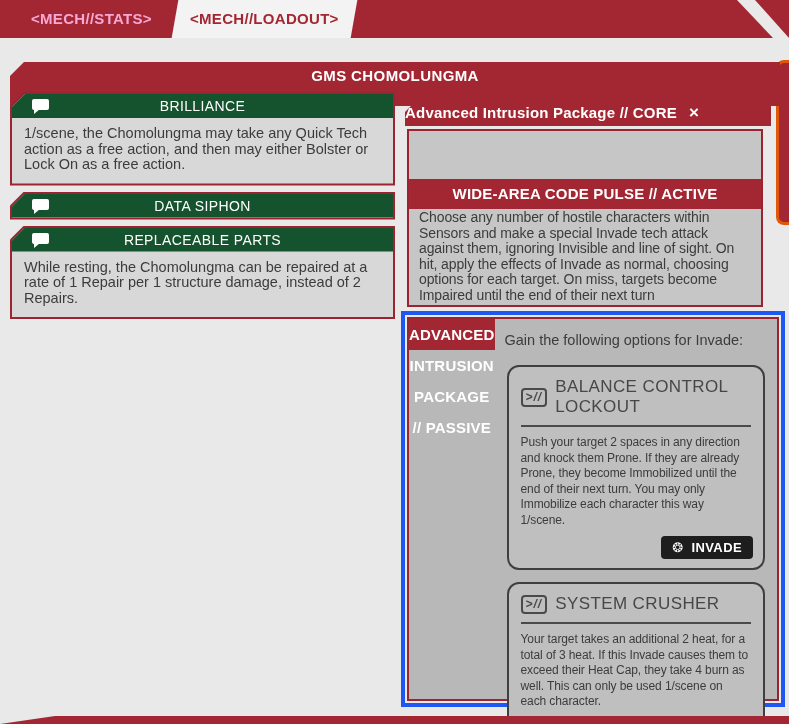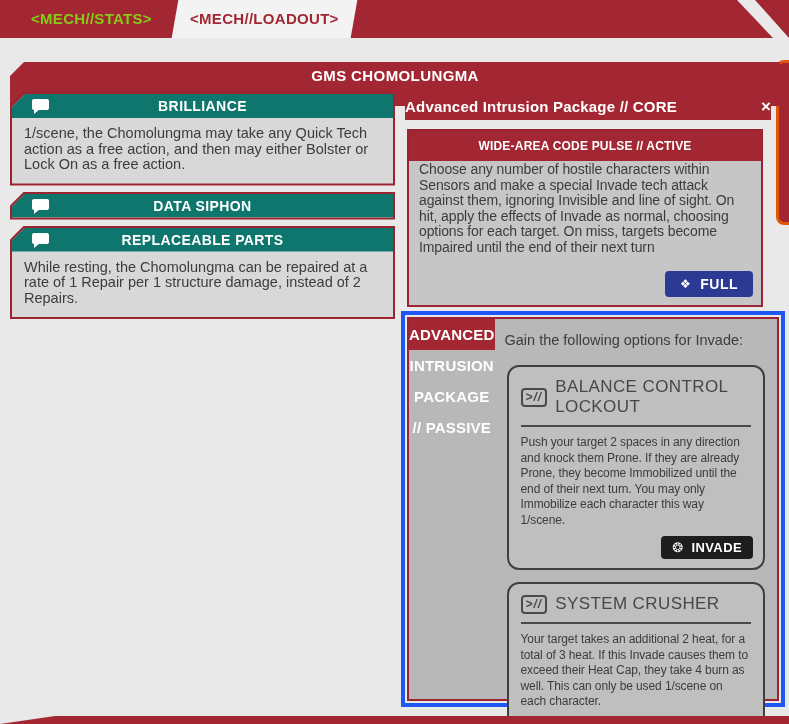--- a/index.html
+++ b/index.html
@@ -18,21 +18,21 @@
     clip-path:polygon(0 0, 737px 0, 773px 100%, 0 100%);
     display:flex; align-items:stretch; padding-left:16px;
   }
   .corner-triangle {
     position:absolute; right:0; top:0; width:34px; height:38px;
     background:#a32733;
     clip-path:polygon(0 0, 100% 0, 100% 100%);
   }
   .tab {
     height:38px; line-height:38px; padding:0 15px;
-    color:#84cc16; font-weight:bold; font-size:15px; letter-spacing:.3px;
+    color:#f9a8d4; font-weight:bold; font-size:15px; letter-spacing:.3px;
     cursor:pointer; white-space:nowrap;
   }
   .tab.active {
     background:#f3f3f3; color:#a32733;
     transform:skewX(-10deg); margin:0 8px;
   }
   .tab.active span { display:inline-block; transform:skewX(10deg); }
 
   
   .right-peek {
@@ -56,59 +56,60 @@
   .trait-card {
     background:#9b2430;
     clip-path:polygon(14px 0, 100% 0, 100% 100%, 0 100%, 0 14px);
     padding:2px; margin-bottom:6px;
   }
   .trait-inner {
     background:#d8d8d8;
     clip-path:polygon(13px 0, 100% 0, 100% 100%, 0 100%, 0 13px);
   }
   .trait-header {
-    background:#0f766e; height:24px; position:relative;
+    background:#14532d; height:24px; position:relative;
     clip-path:polygon(12px 0, 100% 0, 100% 100%, 0 100%, 0 12px);
-    color:#fff; font-weight:bold; font-size:14px; letter-spacing:.4px;
+    color:#fff; font-weight:normal; font-size:14px; letter-spacing:.4px;
     text-align:center; line-height:24px;
   }
   .comment-icon {
     position:absolute; left:20px; top:5px; width:17px; height:11px;
     background:#fff; border-radius:2px;
   }
   .comment-icon::after {
     content:""; position:absolute; left:2px; top:10px;
     border-left:6px solid #fff; border-bottom:5px solid transparent;
   }
   .trait-body {
     padding:8px 12px 11px 12px;
     font-size:14.5px; line-height:15.5px; color:#3c3c3c;
   }
 
   
   .core-header {
-    position:absolute; left:405px; top:92px; width:366px; height:28px;
+    position:absolute; left:405px; top:98px; width:366px; height:28px;
     background:#a32733;
     clip-path:polygon(14px 0, 100% 0, 100% 100%, 0 100%, 0 14px);
-    color:#fff; display:flex; align-items:center; justify-content:space-between; gap:12px;
+    color:#fff; display:flex; align-items:center; justify-content:flex-start; gap:12px;
   }
   .core-header .core-title { font-weight:bold; font-size:15px; letter-spacing:.2px; }
   .core-close {
     color:#fff; font-weight:bold; font-size:17px; line-height:1;
     cursor:pointer;
   }
 
   .widearea-card {
     position:absolute; left:407px; top:129px; width:356px; height:178px;
     border:2px solid #9b2430; background:#c6c6c6;
   }
   .widearea-header {
     background:#a32733; height:30px; line-height:30px;
-    color:#fff; font-weight:bold; font-size:12px; letter-spacing:.2px;
+    color:#fff; font-weight:bold; font-size:15px; letter-spacing:.2px;
     text-align:center;
+    margin-top:48px;
   }
   .widearea-body {
     position:relative; height:144px;
     padding:1px 10px; font-size:14px; line-height:15.5px; color:#3c3c3c;
     letter-spacing:-0.1px;
   }
   .full-button {
     position:absolute; right:8px; bottom:8px;
     background:#2d3a94; color:#fff; border:none; border-radius:4px;
     font-family:inherit; font-weight:bold; font-size:14px; letter-spacing:.5px;

